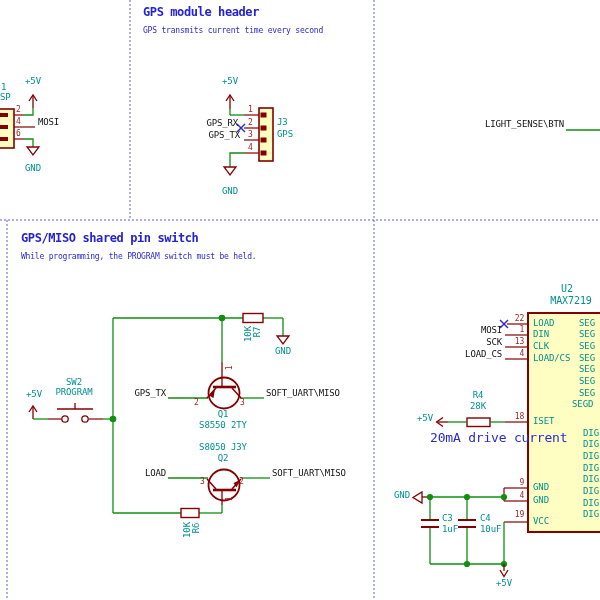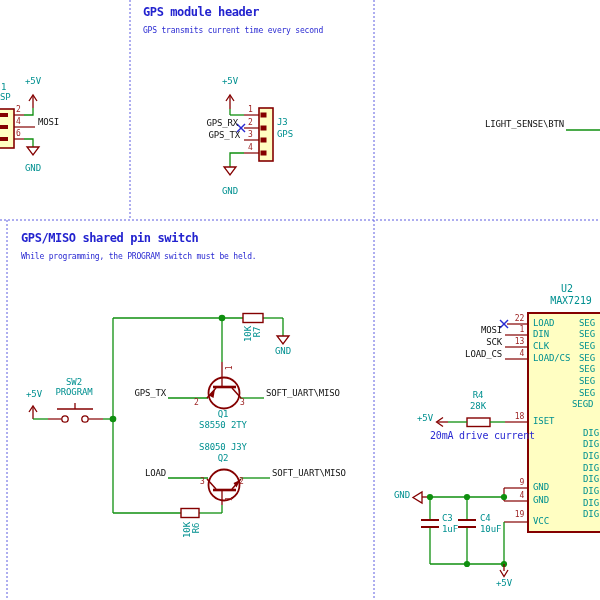--- a/index.html
+++ b/index.html
@@ -1,21 +1,21 @@
 <!DOCTYPE html>
 <html><head>
 <meta charset="utf-8">
 <style>
   html,body{margin:0;padding:0;background:#fff;}
   #canvas{position:relative;width:600px;height:600px;background:#ffffff;overflow:hidden;
           font-family:"DejaVu Sans Mono",monospace;}
   .lb{position:absolute;white-space:nowrap;line-height:1.05;}
   .title{font-size:12px;font-weight:bold;color:#2323cf;letter-spacing:-0.4px;}
   .note{font-size:8px;color:#2a2ad2;letter-spacing:-0.2px;}
-  .note85{font-size:10px;color:#2a2ad2;letter-spacing:-0.2px;}
+  .note85{font-size:13px;color:#2a2ad2;letter-spacing:-0.2px;}
   .net{font-size:9px;color:#111;letter-spacing:-0.15px;}
   .teal{font-size:9px;color:#009090;letter-spacing:-0.1px;}
   .teal10{font-size:10px;color:#009090;letter-spacing:-0.1px;}
   .pin{font-size:8px;color:#9a1d1d;letter-spacing:-0.2px;}
   .ctr{transform:translateX(-50%);}
   .vt{transform:translate(-50%,-50%) rotate(-90deg);}
   .ra{}
   svg{position:absolute;left:0;top:0;}
 </style>
 </head>

